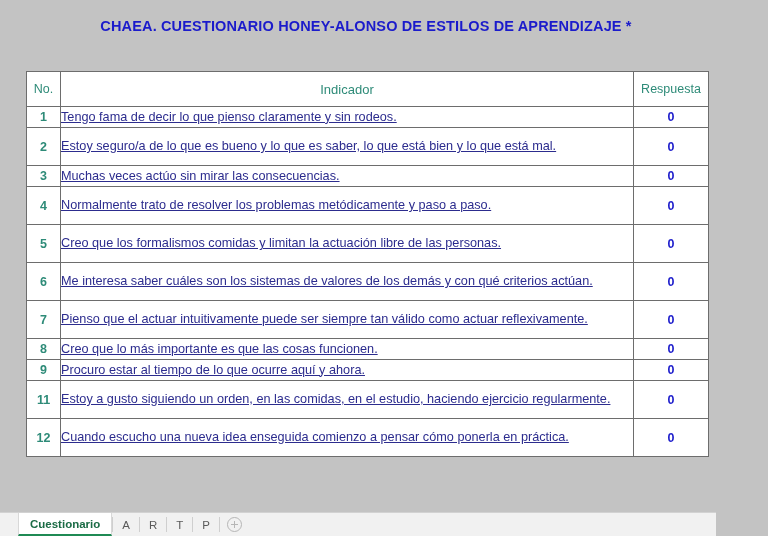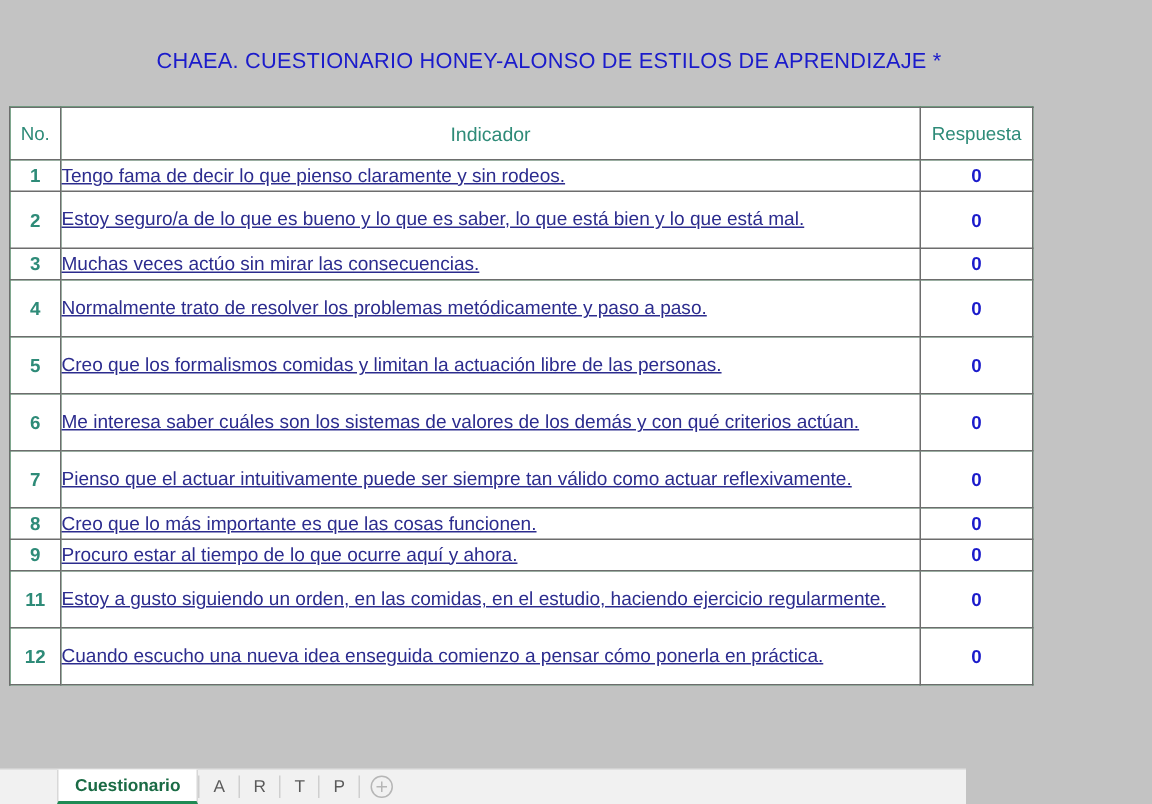--- a/index.html
+++ b/index.html
@@ -13,48 +13,48 @@
     overflow: hidden;
     background: #c3c3c3;
     font-family: "Liberation Sans", sans-serif;
     position: relative;
   }
 
   
   #doc-title {
     position: absolute;
     left: 0;
-    top: 33px;
+    top: 18px;
     width: 732px;
     text-align: center;
     font-size: 14.5px;
-    font-weight: normal;
+    font-weight: bold;
     letter-spacing: 0.15px;
     color: #1b1bcb;
     white-space: nowrap;
   }
 
   
   #sheet-area {
     position: absolute;
     left: 0;
     top: 0;
     width: 768px;
     height: 512px;
     overflow: hidden;
   }
 
   #chaea-table {
     position: absolute;
-    left: 6px;
+    left: 26px;
     top: 71px;
     width: 682px;
     border-collapse: collapse;
     table-layout: fixed;
-    background: #22c55e;
+    background: #1d4ed8;
     border: 1px solid #6d6d6d;
   }
 
   #chaea-table col.c-no    { width: 34px; }
   #chaea-table col.c-ind   { width: 573px; }
   #chaea-table col.c-resp  { width: 75px; }
 
   #chaea-table th,
   #chaea-table td {
     border: 1px solid #6d6d6d;
@@ -105,29 +105,28 @@
   }
 
   tr.r1  td { height: 20px; }
   tr.r2  td { height: 37px; }
 
   
   #tab-bar {
     position: absolute;
     left: 0;
     bottom: 0;
-    width: 644px;
+    width: 716px;
     height: 24px;
     background: #f1f1f1;
     border-top: 1px solid #d2d2d2;
     display: flex;
     align-items: stretch;
     font-size: 11.5px;
     box-sizing: border-box;
-    padding-left: 20px;
   }
   #tab-bar .tab {
     display: flex;
     align-items: center;
     padding: 0 11px;
     color: #5a5a5a;
     white-space: nowrap;
     cursor: pointer;
     box-sizing: border-box;
   }

